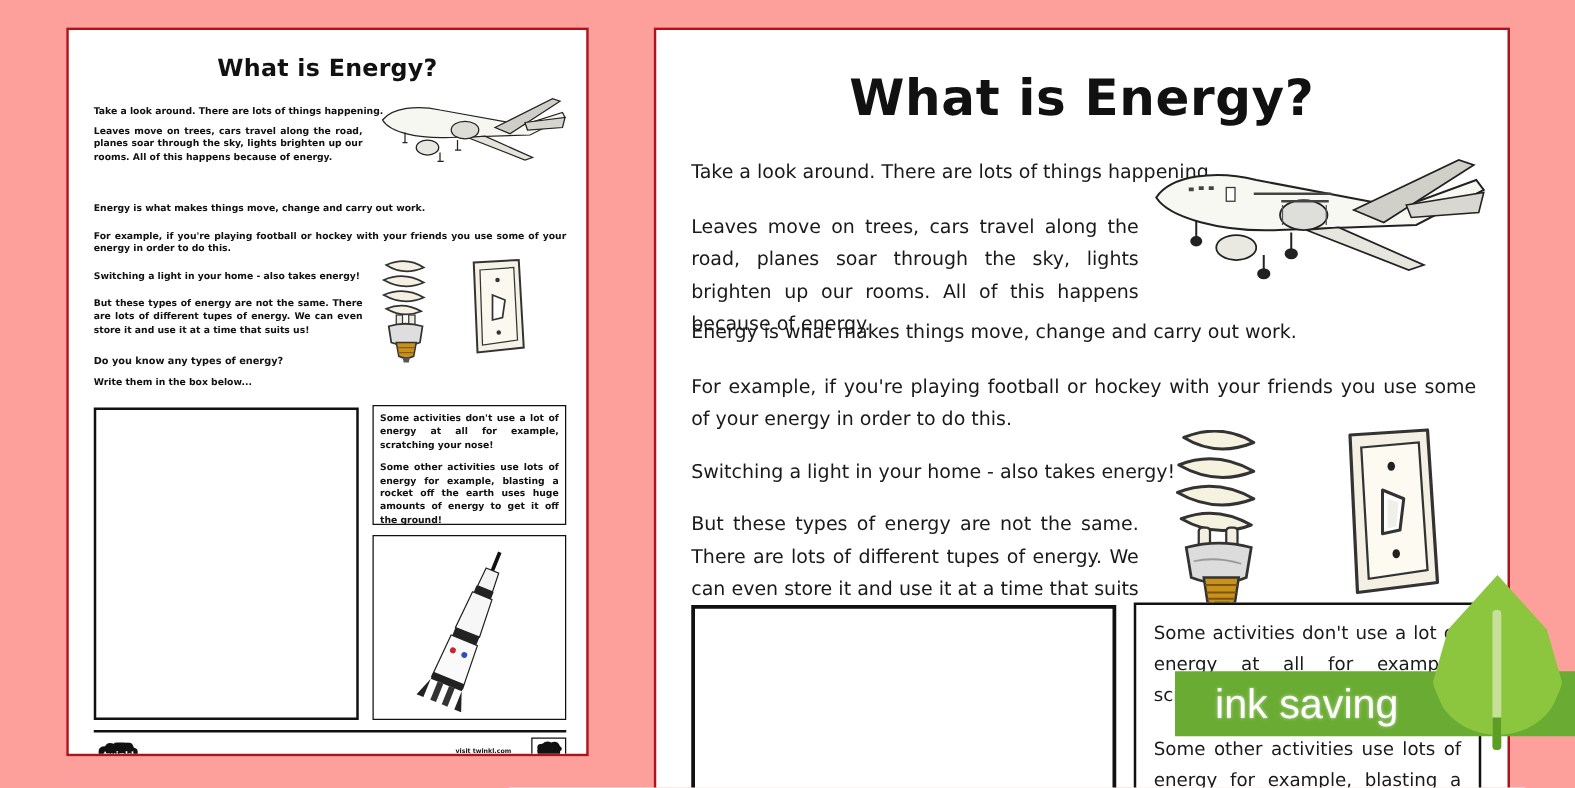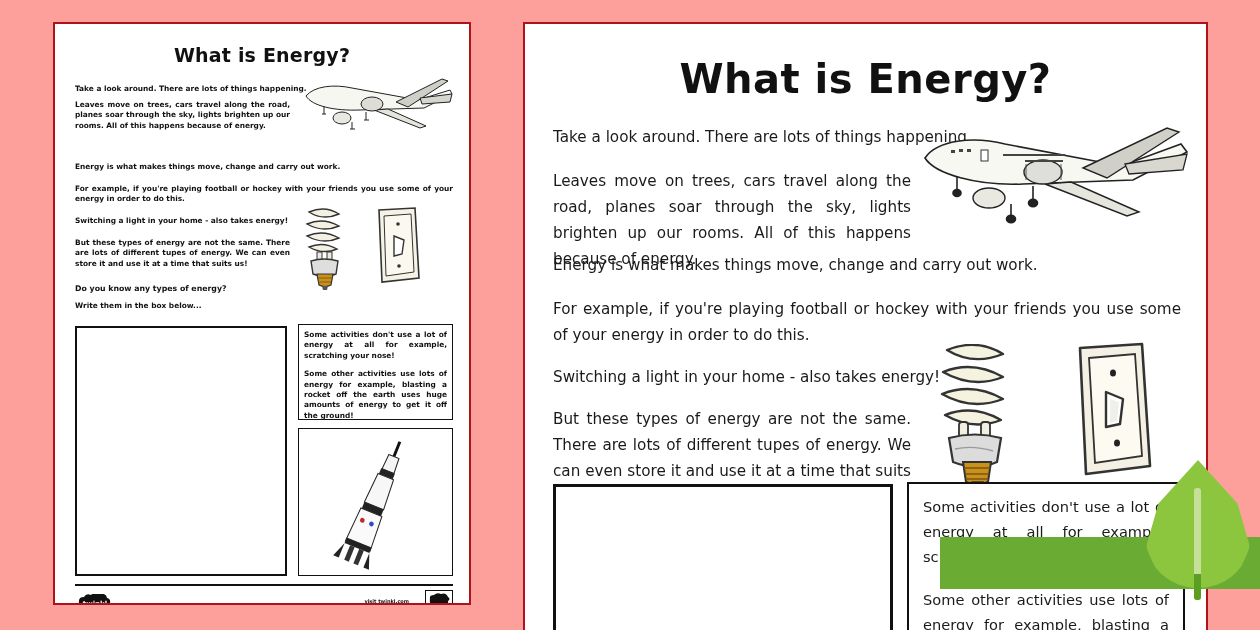--- a/index.html
+++ b/index.html
@@ -323,19 +323,20 @@
 
     <div class="R R-answerbox"></div>
 
     <div class="R R-sidebox">
       <div class="R-sp">Some activities don't use a lot of energy at all for example, scratching your nose!</div>
       <div class="R-sp" style="margin-top:18px;">Some other activities use lots of energy for example, blasting a rocket off the earth uses huge amounts of energy to get it off the ground!</div>
     </div>
   </div>
 
   <div class="eco-band"></div>
+  <div class="eco-band-text">ink saving</div>
   <div class="eco-leaf">
     <div class="eco-leaf-shape"></div>
     <div class="eco-leaf-stem"></div>
     <div class="eco-leaf-stem-low"></div>
   </div>
 
 </div>
 
 </body></html>

